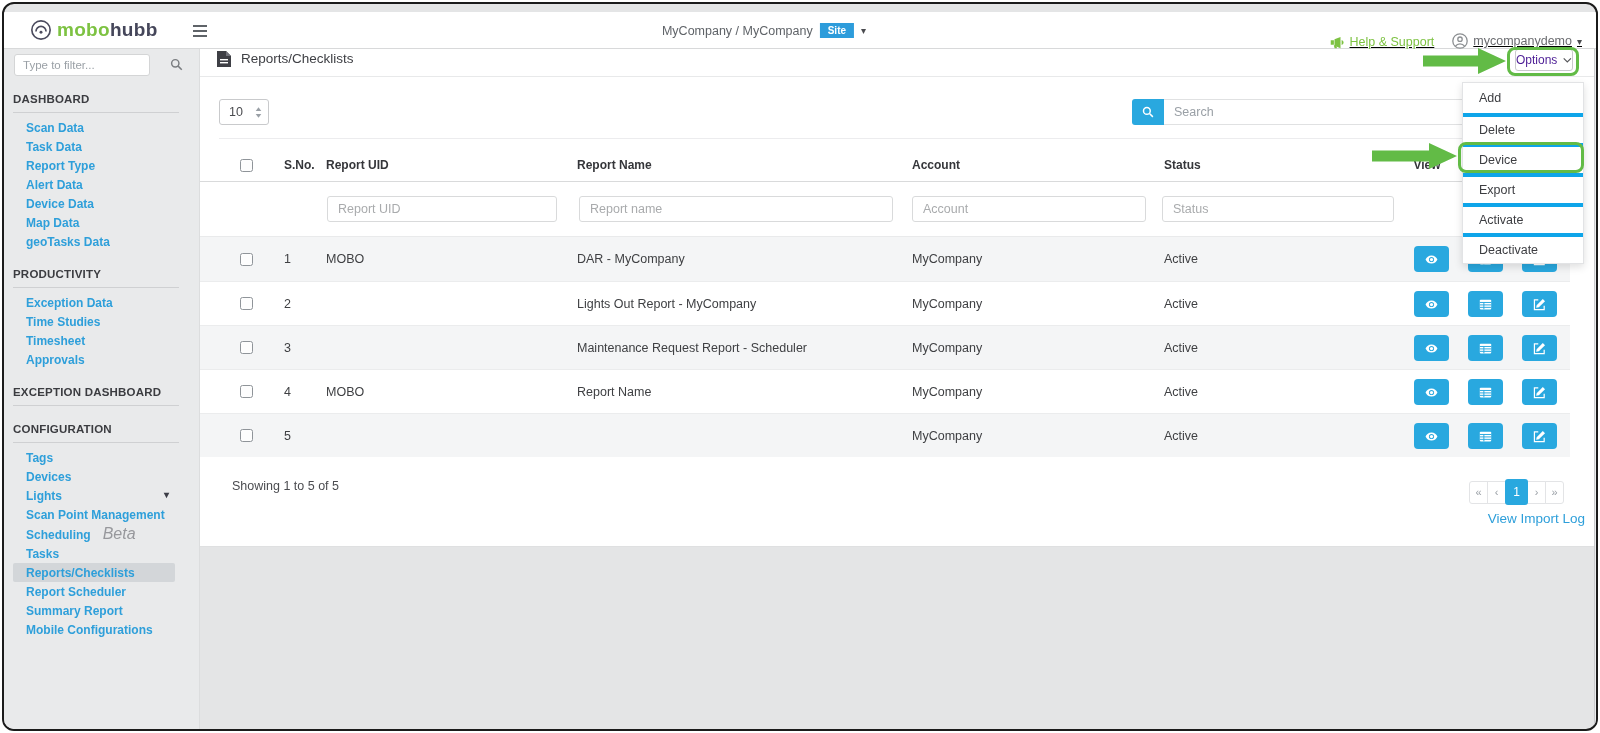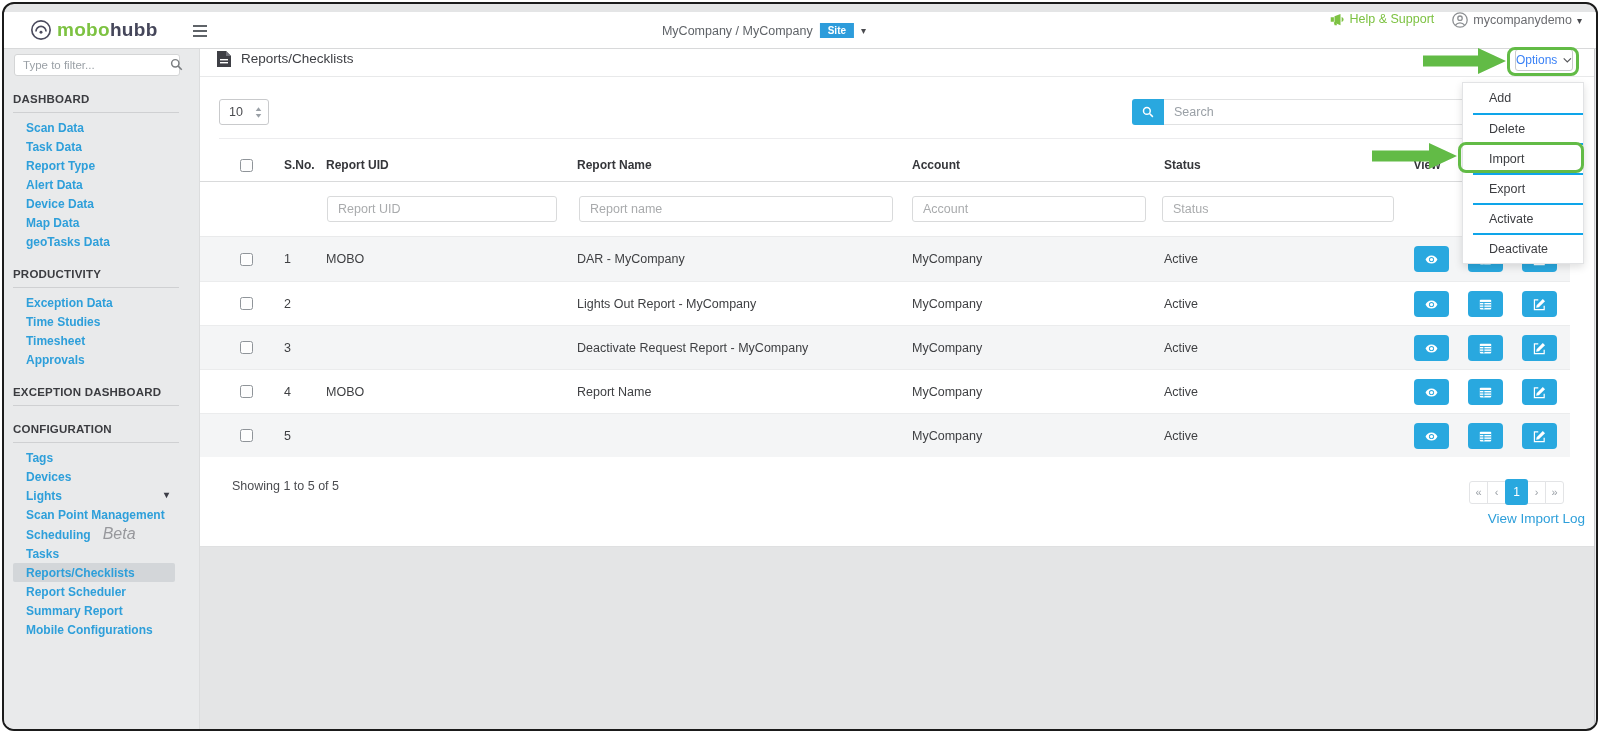--- a/index.html
+++ b/index.html
@@ -15,29 +15,29 @@
   .logo-mobo { color:#7dc242; }
   .logo-hubb { color:#45465a; }
   .hamburger { position:absolute; left:189px; top:13px; width:14px; cursor:pointer; }
   .hamburger span { display:block; height:2px; background:#5f6368; margin-bottom:3px; }
   .tb-center { position:absolute; left:760px; top:0; height:37px; transform:translateX(-50%);
                display:flex; align-items:center; gap:7px; }
   .tb-company { font-size:12.5px; color:#5f6368; }
   .site-badge { background:#2d9cdb; color:#fff; font-size:10px; font-weight:700;
                 padding:2px 8px; border-radius:0; }
   .caret { font-size:10px; color:#4a4b4f; }
-  .tb-right { position:absolute; right:14px; top:0; height:37px; display:flex; align-items:flex-start; gap:8px; }
+  .tb-right { position:absolute; right:14px; top:0; height:37px; display:flex; align-items:flex-end; gap:8px;text-decoration:underline; }
   .help-link { display:flex; align-items:center; gap:5px; color:#7dc242; font-size:12.5px; cursor:pointer; }
   .user-menu { display:flex; align-items:center; gap:5px; color:#6b6c70; font-size:12.5px; margin-left:10px; cursor:pointer; }
 
   
   .sidebar { position:absolute; left:0; top:37px; width:196px; bottom:0; background:#e9eaeb;
              border-right:1px solid #dcddde; padding-top:13px; overflow:hidden; }
   .filterbox { position:relative; margin:0 36px 0 10px; }
-  .filterbox input { width:166px; height:22px; border:1px solid #d4d5d6; border-radius:3px;
+  .filterbox input { width:136px; height:22px; border:1px solid #d4d5d6; border-radius:3px;
                      background:#fff; font-size:11.5px; color:#555; padding:0 24px 0 8px;
                      font-family:"Liberation Sans", sans-serif; }
   .filterbox input::placeholder { color:#9aa0a6; }
   .filterbox .mag { position:absolute; right:-20px; top:4px; }
   .sec-title { margin:17px 0 0 9px; font-size:11.5px; font-weight:700; color:#3b3c40; letter-spacing:.2px; }
   .sec-hr { border:none; border-top:1px solid #cfd0d2; margin:7px 20px 5px 9px; }
   .side-ul { list-style:none; }
   .side-ul li { position:relative; margin:0 24px 0 9px; padding:2.5px 0 2.5px 13px;
                 font-size:12px; font-weight:700; color:#2e9fda; line-height:14px; cursor:pointer; }
   .side-ul li.selected { background:#d3d6d9; border-radius:2px; }
@@ -48,21 +48,21 @@
   .main { position:absolute; left:196px; top:37px; right:0; bottom:0; }
   .gutter { position:absolute; left:1394px; top:0; width:10px; bottom:0; background:#ebecee;
             border-left:1px solid #c9cacc; }
   .card { position:absolute; left:0; top:0; width:1394px; height:506px; background:#fff;
           border-bottom:1px solid #dfe0e1; }
   .card-header { position:relative; height:36px; border-bottom:1px solid #e8e9ea;
                  display:flex; align-items:center; padding-left:17px; }
   .card-title { font-size:13.5px; color:#3f4045; margin-left:10px; }
   .options-btn { position:absolute; left:1315px; top:8px; width:58px; height:22px; background:#fff;
                  border:1px solid #c9cacc; border-radius:3px; display:flex; align-items:center;
-                 justify-content:center; gap:6px; font-size:12px; color:#3b82f6; cursor:pointer; }
+                 justify-content:center; gap:6px; font-size:12px; color:#4c1d95; cursor:pointer; }
 
   
   .pagesize { position:absolute; left:19px; top:58px; width:50px; height:26px; border:1px solid #c9cacc;
               border-radius:3px; background:#fff; display:flex; align-items:center;
               justify-content:space-between; padding:0 6px 0 9px; font-size:12.5px; color:#4a4b4f; cursor:pointer; }
   .search-btn { position:absolute; left:932px; top:58px; width:32px; height:26px; background:#29a8df;
                 border-radius:3px 0 0 3px; display:flex; align-items:center; justify-content:center; cursor:pointer; }
   .search-input { position:absolute; left:964px; top:58px; width:411px; height:26px;
                   border:1px solid #e0e1e2; border-left:none; padding:0 10px; font-size:12.5px;
                   color:#444; font-family:"Liberation Sans", sans-serif; }
@@ -100,22 +100,22 @@
   .pg.first { border-radius:3px 0 0 3px; margin-left:0; }
   .pg.last { border-radius:0 3px 3px 0; }
   .pg.active { width:23px; height:26px; background:#29a8df; color:#fff; font-size:12px;
                border:none; border-radius:3px; z-index:2; }
   .import-log { position:absolute; right:9px; top:470px; font-size:13.5px; color:#2e9fda; cursor:pointer; }
 
   
   .dropdown { position:absolute; left:1262px; top:41px; width:122px; background:#fff;
               border:1px solid #e2e3e5; box-shadow:0 3px 8px rgba(0,0,0,.13); z-index:10; list-style:none; }
   .dropdown li { height:30px; display:flex; align-items:center; padding-left:16px;
-                 font-size:12.5px; color:#3c3d41; cursor:pointer;margin-left:10px; }
-  .dropdown li + li { border-top:2px solid #0ea5e9; }
+                 font-size:12.5px; color:#3c3d41; cursor:pointer; }
+  .dropdown li + li { border-top:4px solid #0ea5e9; }
   .hl-box { position:absolute; border:3px solid #62bb46; border-radius:8px; z-index:30; pointer-events:none; }
   .hl-options { left:1307px; top:6px; width:72px; height:29px; }
   .hl-import { left:1258px; top:101px; width:126px; height:31px; }
   .g-arrow { position:absolute; z-index:30; pointer-events:none; }
   .a-options { left:1223px; top:6px; }
   .a-import { left:1172px; top:101px; }
 </style>
 </head>
 <body>
 
@@ -333,21 +333,21 @@
               </svg>
             </div>
         </div>
 
         <div class="trow odd">
           <div class="cell c-cb">
               <span class="cb"></span>
             </div>
           <div class="cell c-sno">3</div>
           <div class="cell c-uid"></div>
-          <div class="cell c-name">Deactivate Request Report - MyCompany</div>
+          <div class="cell c-name">Maintenance Request Report - Scheduler</div>
           <div class="cell c-acct">MyCompany</div>
           <div class="cell c-status">Active</div>
           <div class="abtn b-eye">
               <svg width="13" height="13" viewBox="0 0 16 16" fill="#fff">
                 <path d="M8 3C4.5 3 1.8 5.2.7 8c1.1 2.8 3.8 5 7.3 5s6.2-2.2 7.3-5C14.2 5.2 11.5 3 8 3zm0 8.2A3.2 3.2 0 1 1 8 4.8a3.2 3.2 0 0 1 0 6.4z"></path>
                 <circle cx="8" cy="8" r="2"></circle>
               </svg>
             </div>
           <div class="abtn b-grid">
               <svg width="13" height="13" viewBox="0 0 16 16">
@@ -443,21 +443,21 @@
         <span class="pg active">1</span>
         <span class="pg">›</span>
         <span class="pg last">»</span>
       </div>
       <div class="import-log">View Import Log</div>
     </div>
 
     <ul class="dropdown">
       <li>Add</li>
       <li>Delete</li>
-      <li>Import</li>
+      <li>Device</li>
       <li>Export</li>
       <li>Activate</li>
       <li>Deactivate</li>
     </ul>
 
     <div class="hl-box hl-options"></div>
     <div class="hl-box hl-import"></div>
     <svg class="g-arrow a-options" width="84" height="28" viewBox="0 0 84 28">
         <polygon points="0,8.5 55,8.5 55,1 83,14 55,27 55,19.5 0,19.5" fill="#62bb46"></polygon>
       </svg>

